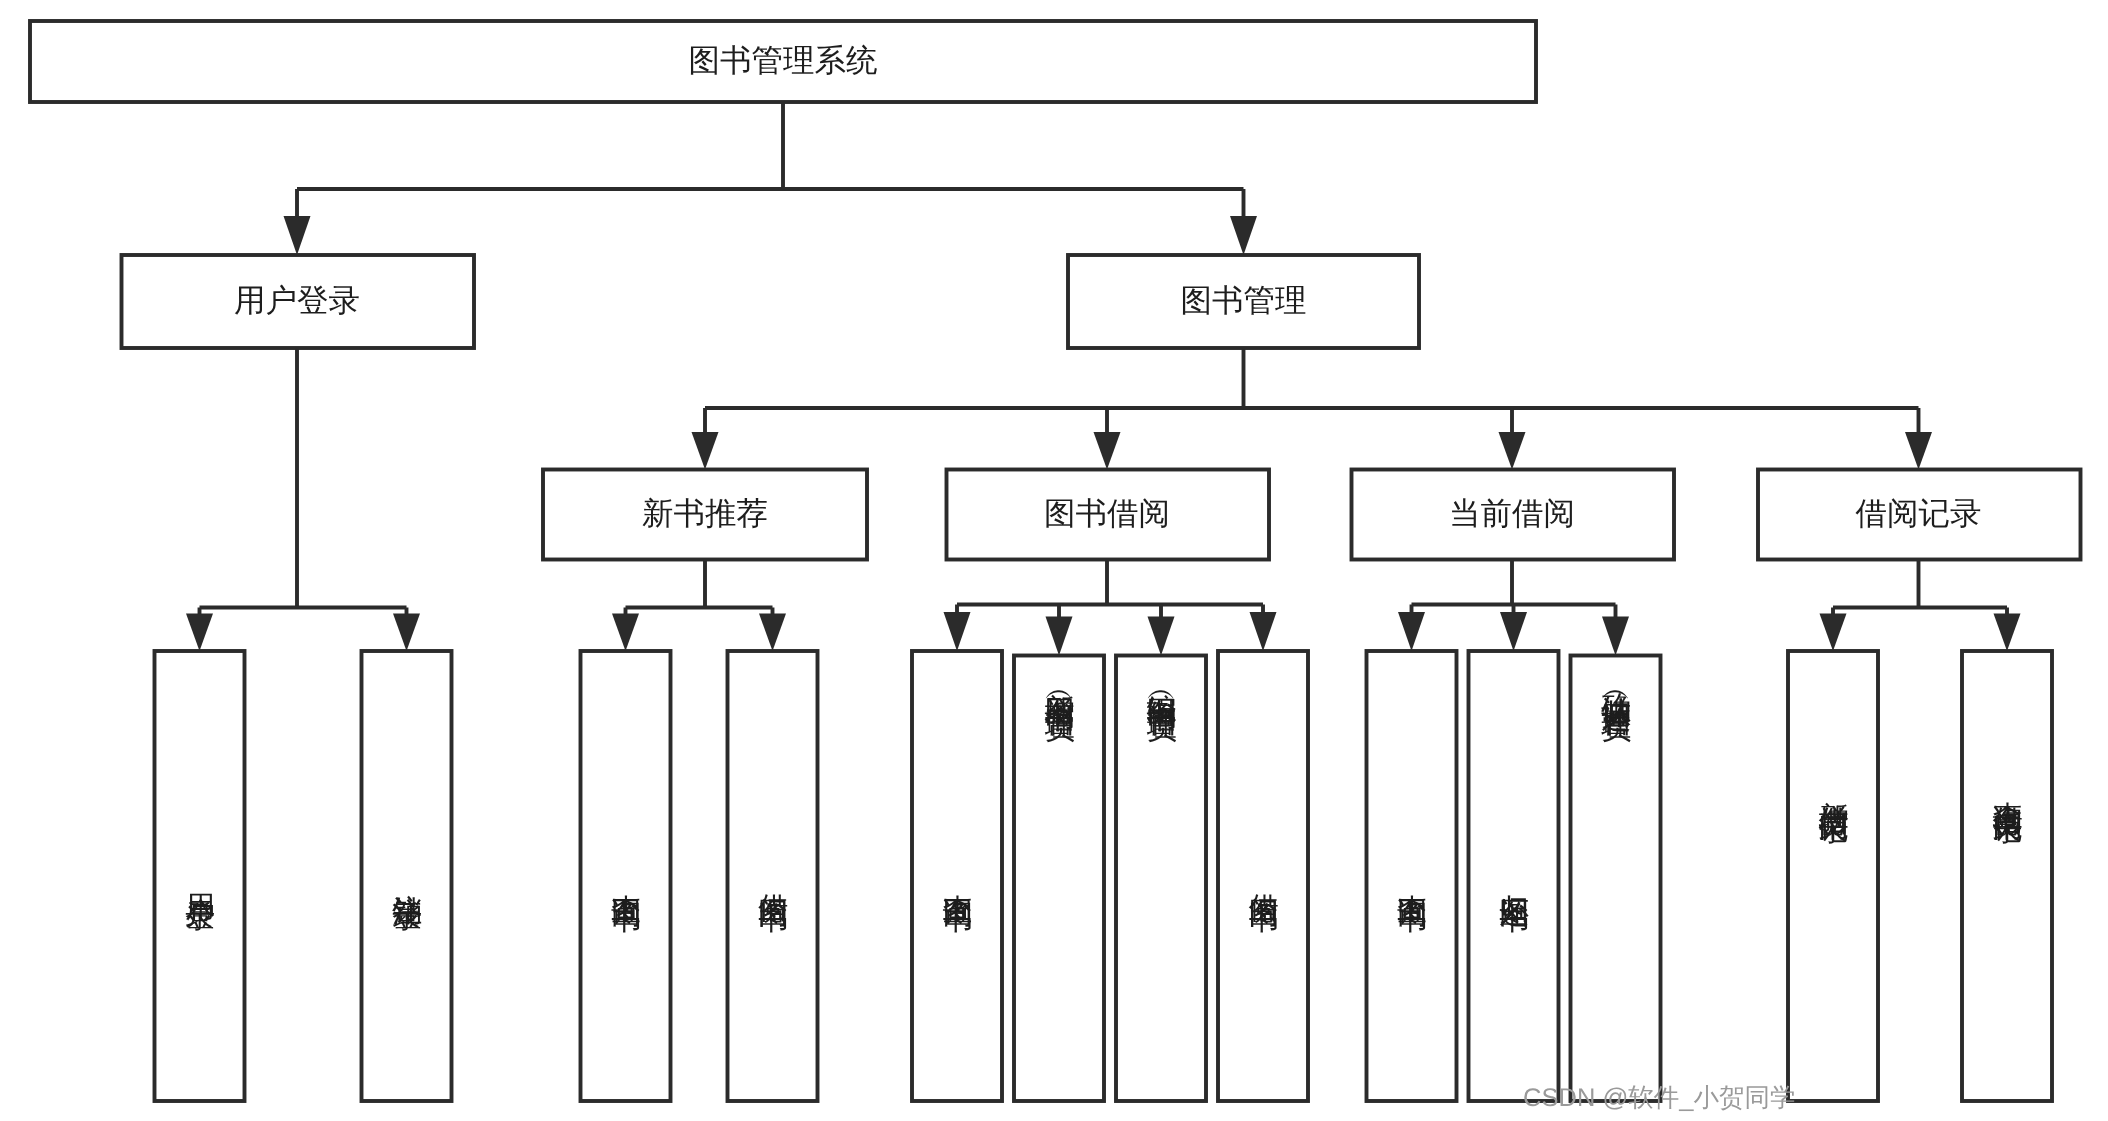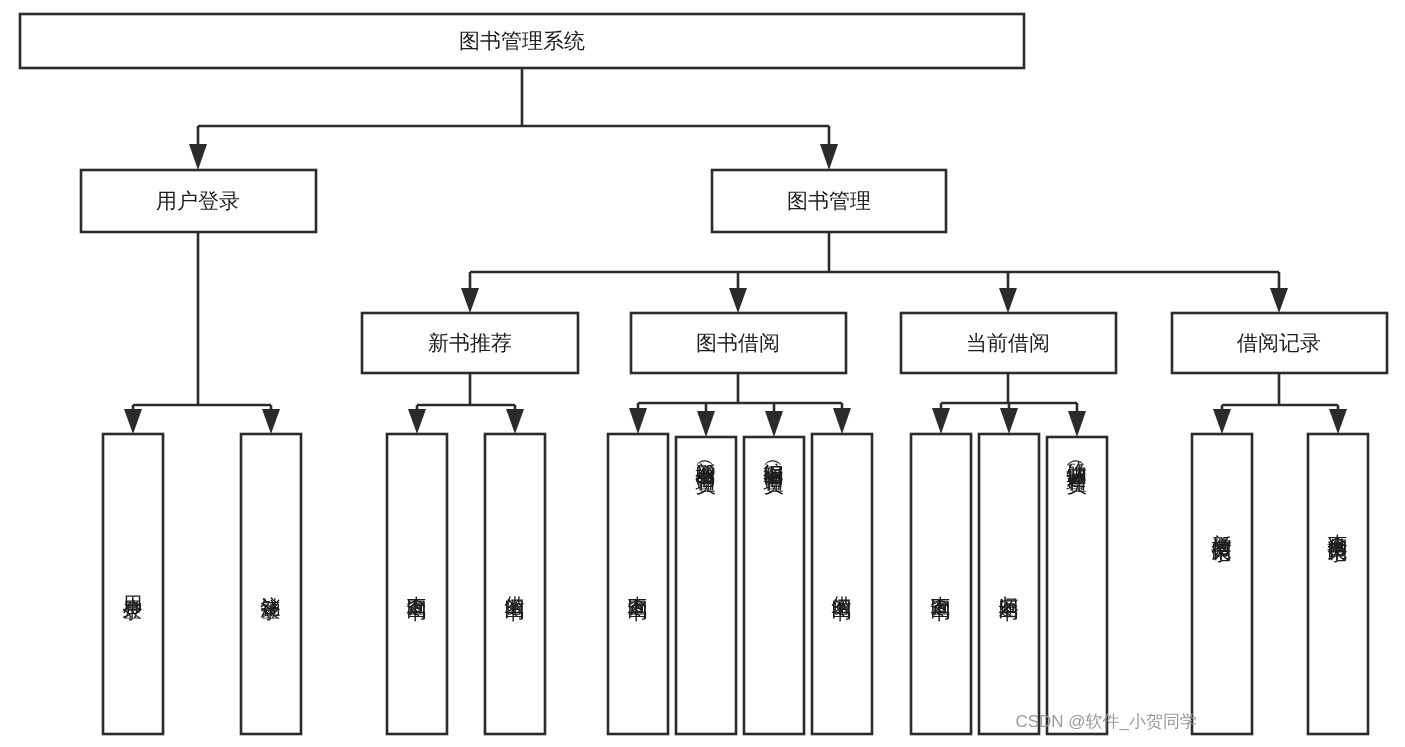--- a/index.html
+++ b/index.html
@@ -55,21 +55,21 @@
     font-size: 20px;
     fill: #1d1d1d;
     writing-mode: vertical-rl;
     text-orientation: upright;
     text-anchor: middle;
     letter-spacing: 2px;
   }
   .watermark {
     position: absolute;
     right: 12px;
-    bottom: 14px;
+    bottom: 4px;
     font-family: "Liberation Sans", "DejaVu Sans", sans-serif;
     font-size: 17px;
     color: #9a9a9a;
     white-space: nowrap;
     pointer-events: none;
   }
 </style>
 </head>
 <body>
 

